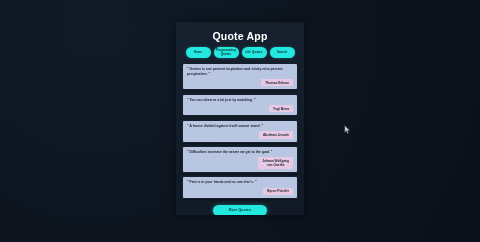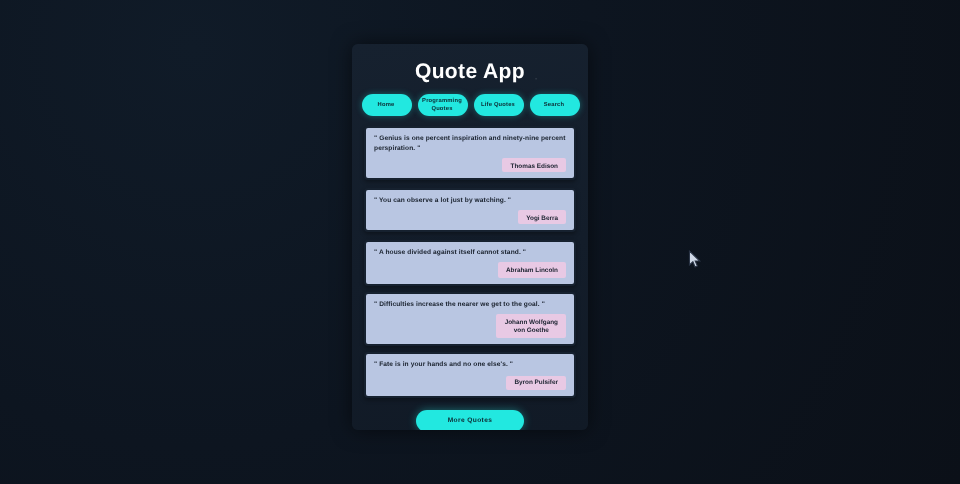--- a/index.html
+++ b/index.html
@@ -17,21 +17,21 @@
     width: 480px;
     height: 242px;
     background: radial-gradient(circle at 20% 10%, #101b28 0%, #0d1520 45%, #0b1018 100%);
   }
 
   
   #app-card {
     position: absolute;
     left: 176px;
     top: 22px;
-    width: 118px;
+    width: 128px;
     height: 193px;
     background: linear-gradient(170deg, #16212f 0%, #131d2a 55%, #111a26 100%);
     border-radius: 3px;
     box-shadow: 0 0 10px rgba(0,0,0,.55);
     overflow: hidden;
     display: flex;
     flex-direction: column;
   }
 
   

